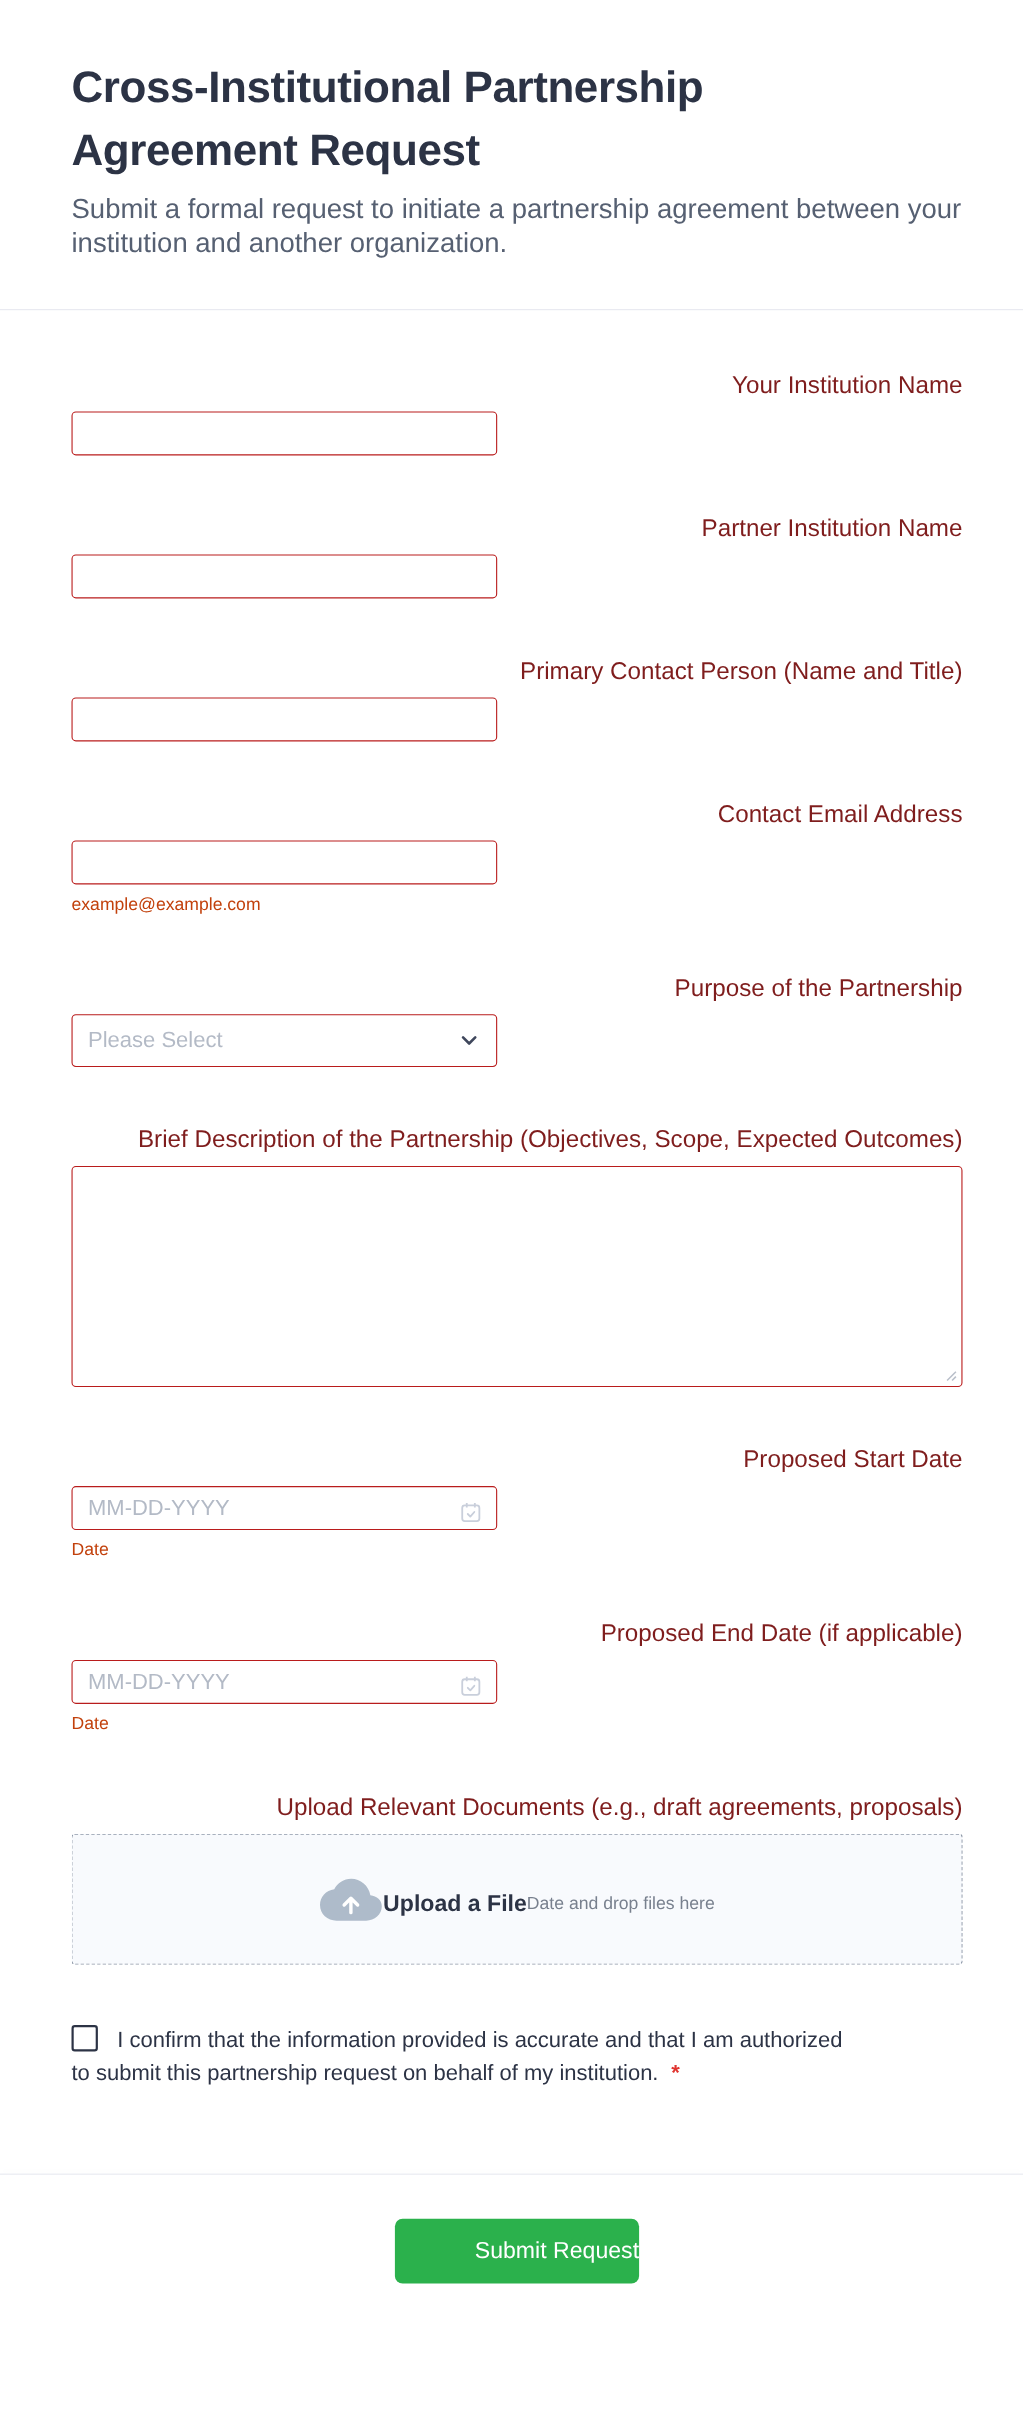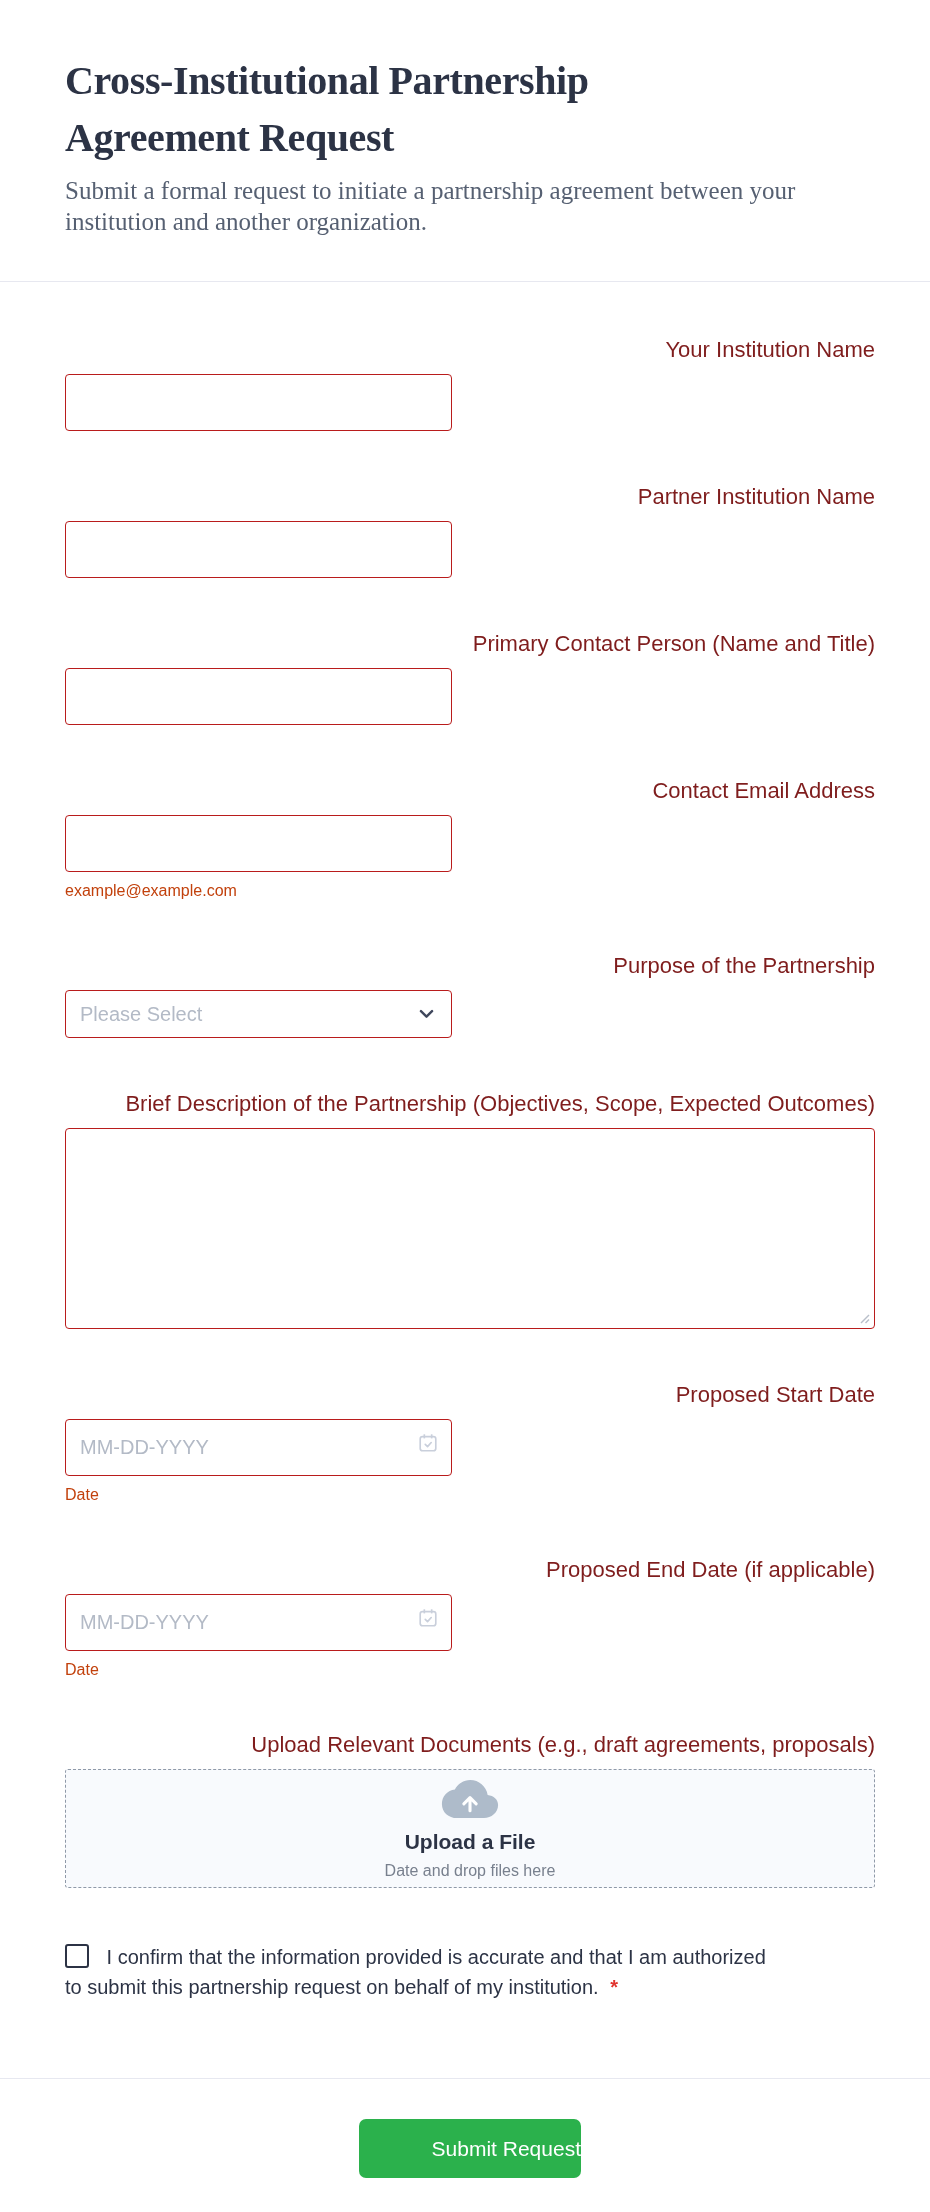--- a/index.html
+++ b/index.html
@@ -8,21 +8,20 @@
     font-family: "Liberation Sans", "DejaVu Sans", sans-serif;
     color: #2c3345;
     width: 930px;
   }
   .page { width: 930px; min-height: 2212px; background: #fff; }
 
   
   .form-header {
     padding: 52px 55px 44px 65px;
     border-bottom: 1px solid #e7e8f0;
-    font-family: Liberation Serif, serif;
   }
   .form-title {
     font-size: 40px;
     line-height: 57px;
     font-weight: 700;
     letter-spacing: -0.4px;
     color: #2c3345;
     max-width: 640px;
   }
   .form-description {
@@ -47,21 +46,21 @@
   }
   .text-input, .select, .textarea {
     font-family: "Liberation Sans", "DejaVu Sans", sans-serif;
     font-size: 20px;
     color: #2c3345;
     border: 1px solid #b91c1c;
     border-radius: 4px;
     background: #fff;
     outline: none;
   }
-  .text-input { height: 57px; padding: 0 14px; }
+  .text-input { height: 40px; padding: 0 14px; }
   .short { width: 387px; }
   .text-input::placeholder, .textarea::placeholder { color: #b3bac6; }
   .sublabel {
     margin-top: 9px;
     font-size: 16px;
     line-height: 19px;
     color: #c2410c;
   }
 
   
@@ -109,21 +108,21 @@
   }
 
   
   .upload-box {
     width: 810px;
     height: 119px;
     background: #f8fafd;
     border: 1px dashed #8f99a8;
     border-radius: 3px;
     display: flex;
-    flex-direction: column;
+    flex-direction: row;
     align-items: center;
     justify-content: center;
     cursor: pointer;
   }
   .upload-cloud { line-height: 0; }
   .upload-title {
     margin-top: 9px;
     font-size: 21px;
     font-weight: 700;
     color: #2c3345;

